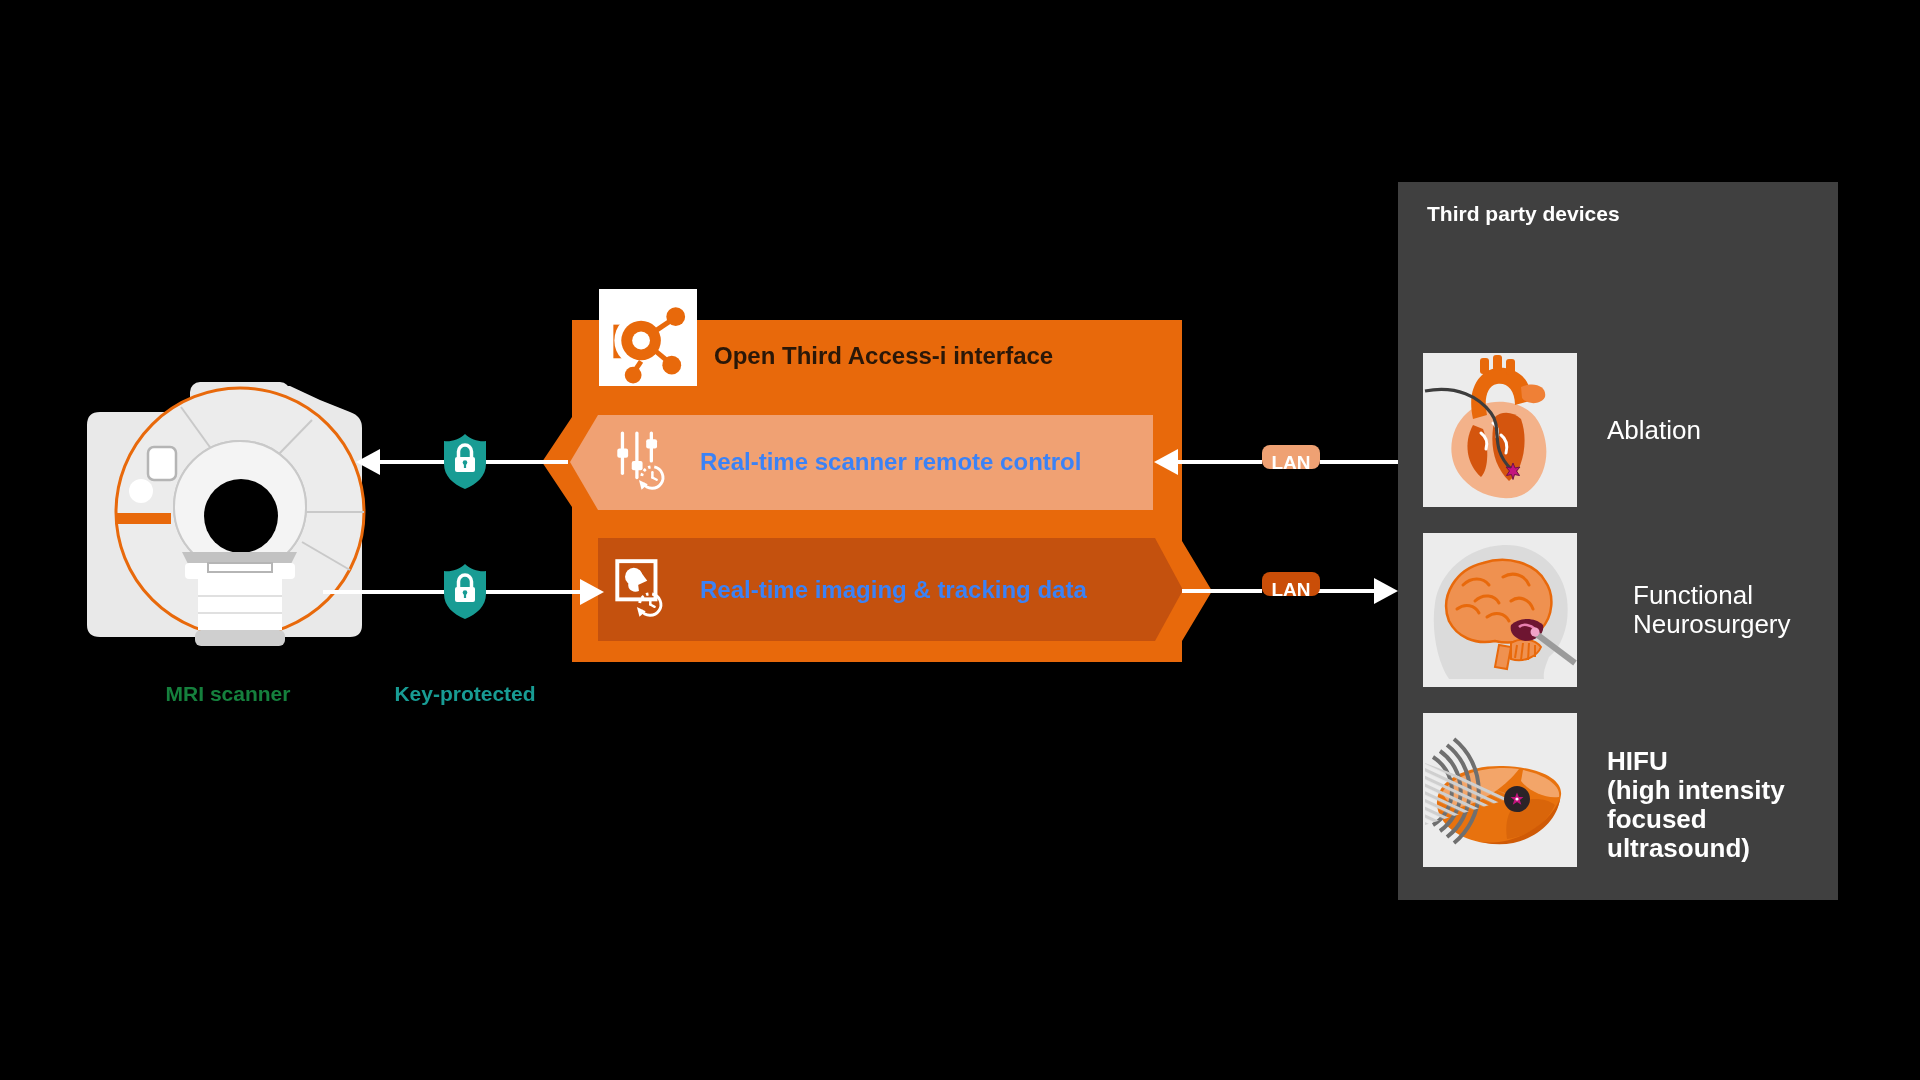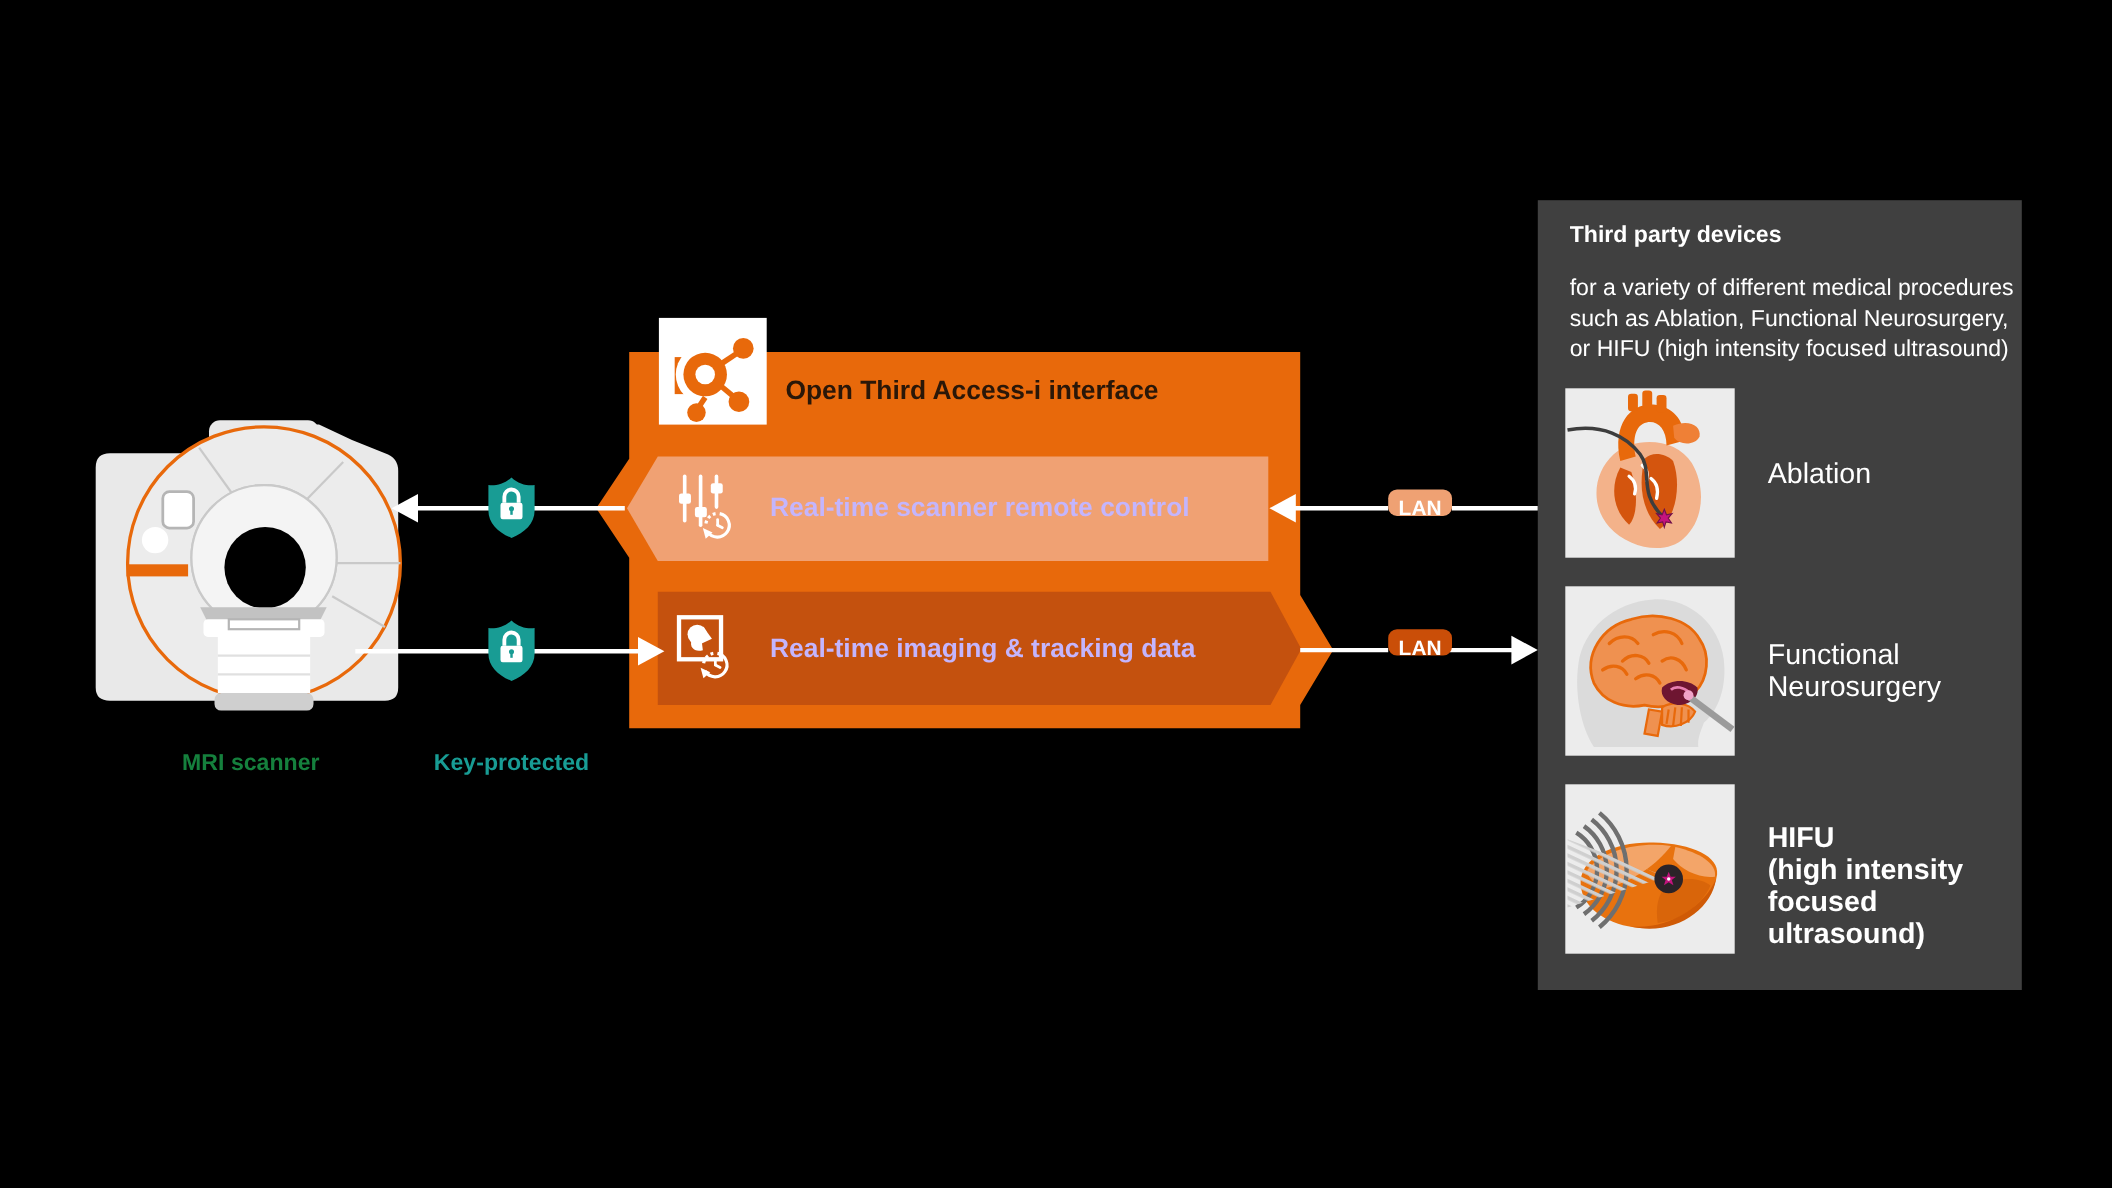--- a/index.html
+++ b/index.html
@@ -5,38 +5,38 @@
   html,body{margin:0;padding:0;background:#000;}
   .stage{position:relative;width:1920px;height:1080px;background:#000;overflow:hidden;
          font-family:"Liberation Sans",sans-serif;}
   .abs{position:absolute;}
   .lbl{color:#15803d;font-weight:bold;}
   .center{text-align:center;}
   #mri-label{left:118px;top:682px;width:220px;font-size:21px;}
   #key-label{left:355px;top:682px;width:220px;font-size:21px;color:#189c94;}
   #iface-icon-box{left:599px;top:289px;width:98px;height:97px;background:#fff;}
   #iface-title{left:714px;top:342px;font-size:24px;font-weight:bold;color:#2a1708;}
-  .bar-label{font-size:24px;font-weight:bold;color:#c4b5fd;}
+  .bar-label{font-size:24px;font-weight:bold;color:#3b82f6;}
   #bar1-label{left:700px;top:448px;}
   #bar2-label{left:700px;top:576px;}
   #bar1-icon{left:611px;top:430px;}
   #bar2-icon{left:611px;top:556px;}
   #shield1{left:442px;top:432px;}
   #shield2{left:442px;top:562px;}
   .lan{width:58px;height:24px;border-radius:8px;color:#fff;font-weight:bold;font-size:19px;
        line-height:36px;text-align:center;}
   #lan1{left:1262px;top:445px;background:#efa173;}
   #lan2{left:1262px;top:572px;background:#ca4e08;}
   #panel{left:1398px;top:182px;width:440px;height:718px;background:#404040;}
   #panel-title{left:29px;top:20px;font-size:21px;font-weight:bold;color:#fff;}
   #panel-desc{left:29px;top:66px;font-size:21px;color:#fff;line-height:28px;font-weight:normal;}
   .card{left:25px;width:154px;height:154px;background:#ececec;}
   #card1{top:171px;} #card2{top:351px;} #card3{top:531px;}
   .dev-label{left:209px;font-size:26px;color:#fff;line-height:29px;}
-  #dev1-label{top:234px;} #dev2-label{top:399px;} #dev3-label{top:565px;font-weight:bold;}
+  #dev1-label{top:234px;} #dev2-label{top:399px;margin-left:26px;} #dev3-label{top:565px;font-weight:bold;}
 </style>
 </head>
 <body>
 
 <div class="stage">
 
   <svg class="abs" style="left:60px;top:330px" width="320" height="330" viewBox="0 0 320 330">
     <path d="M40 82 L120 82 L165 56 L230 56 L260 70 L290 82 Q302 86 302 98 L302 295 Q302 307 290 307 L40 307 Q27 307 27 295 L27 95 Q27 82 40 82 Z" fill="#e9e9e9"></path>
     <rect x="130" y="52" width="100" height="30" rx="10" fill="#e9e9e9"></rect>
     <circle cx="180" cy="182" r="124" fill="#ececec" stroke="#e8690b" stroke-width="3"></circle>
@@ -150,25 +150,20 @@
     <circle cx="23" cy="30.5" r="2.3" fill="#189c94"></circle>
     <rect x="21.9" y="30.5" width="2.2" height="5.5" fill="#189c94"></rect>
   </svg>
   <div class="abs lbl center" id="key-label">Key-protected</div>
 
   <div class="abs lan" id="lan1">LAN</div>
   <div class="abs lan" id="lan2">LAN</div>
 
   <div class="abs" id="panel">
     <div class="abs" id="panel-title">Third party devices</div>
-    <div class="abs" id="panel-desc">
-      <div>for a variety of different medical procedures</div>
-      <div>such as Ablation, Functional Neurosurgery,</div>
-      <div>or HIFU (high intensity focused ultrasound)</div>
-    </div>
 
     <div class="abs card" id="card1">
       <svg width="154" height="154" viewBox="0 0 154 154">
         <path d="M44 60 C26 76 22 106 40 126 C58 146 92 152 108 136 C126 120 128 90 115 68 C100 44 62 44 44 60 Z" fill="#f3b28a"></path>
         <path d="M50 66 C42 30 62 12 82 15 C100 18 110 32 107 48 L92 52 C92 36 83 29 74 31 C63 33 61 48 64 62 Z" fill="#e8690b"></path>
         <rect x="57" y="5" width="9" height="16" rx="3" fill="#e8690b"></rect>
         <rect x="70" y="2" width="9" height="16" rx="3" fill="#e8690b"></rect>
         <rect x="83" y="6" width="9" height="16" rx="3" fill="#e8690b"></rect>
         <path d="M98 34 C112 28 124 34 122 44 C118 52 104 52 99 45 Z" fill="#ef8036"></path>
         <path d="M50 72 C40 90 44 112 58 124 C66 116 66 92 60 76 Z" fill="#d4550e"></path>

